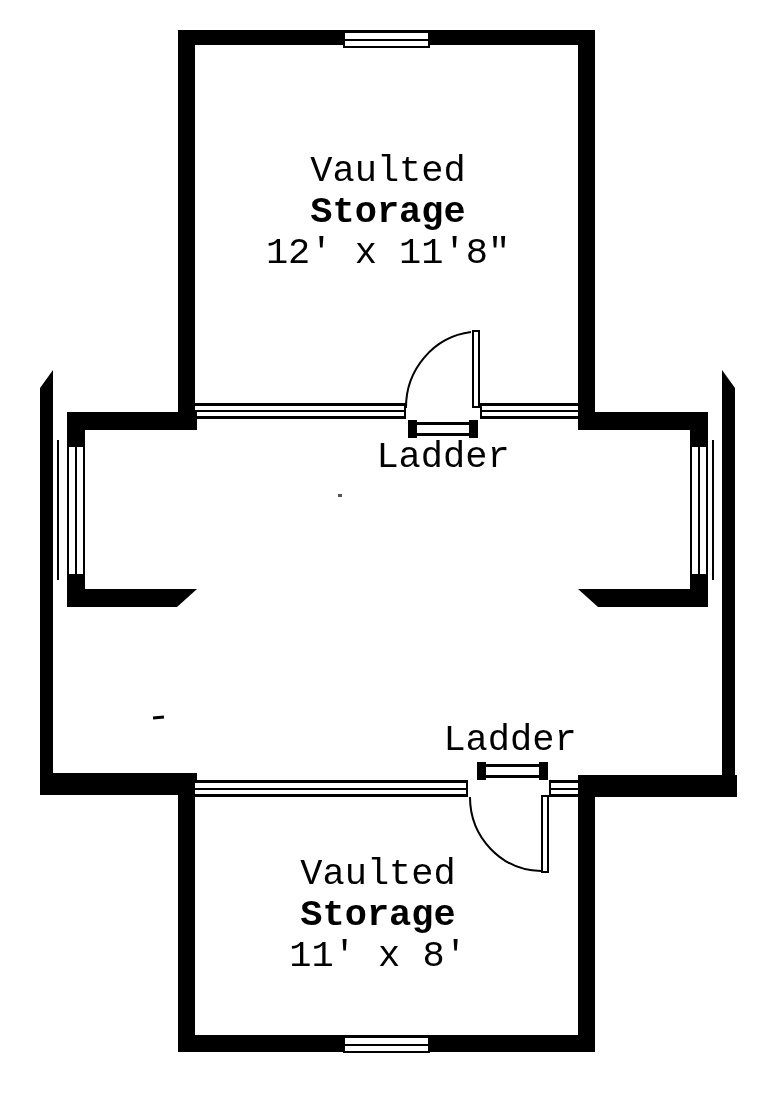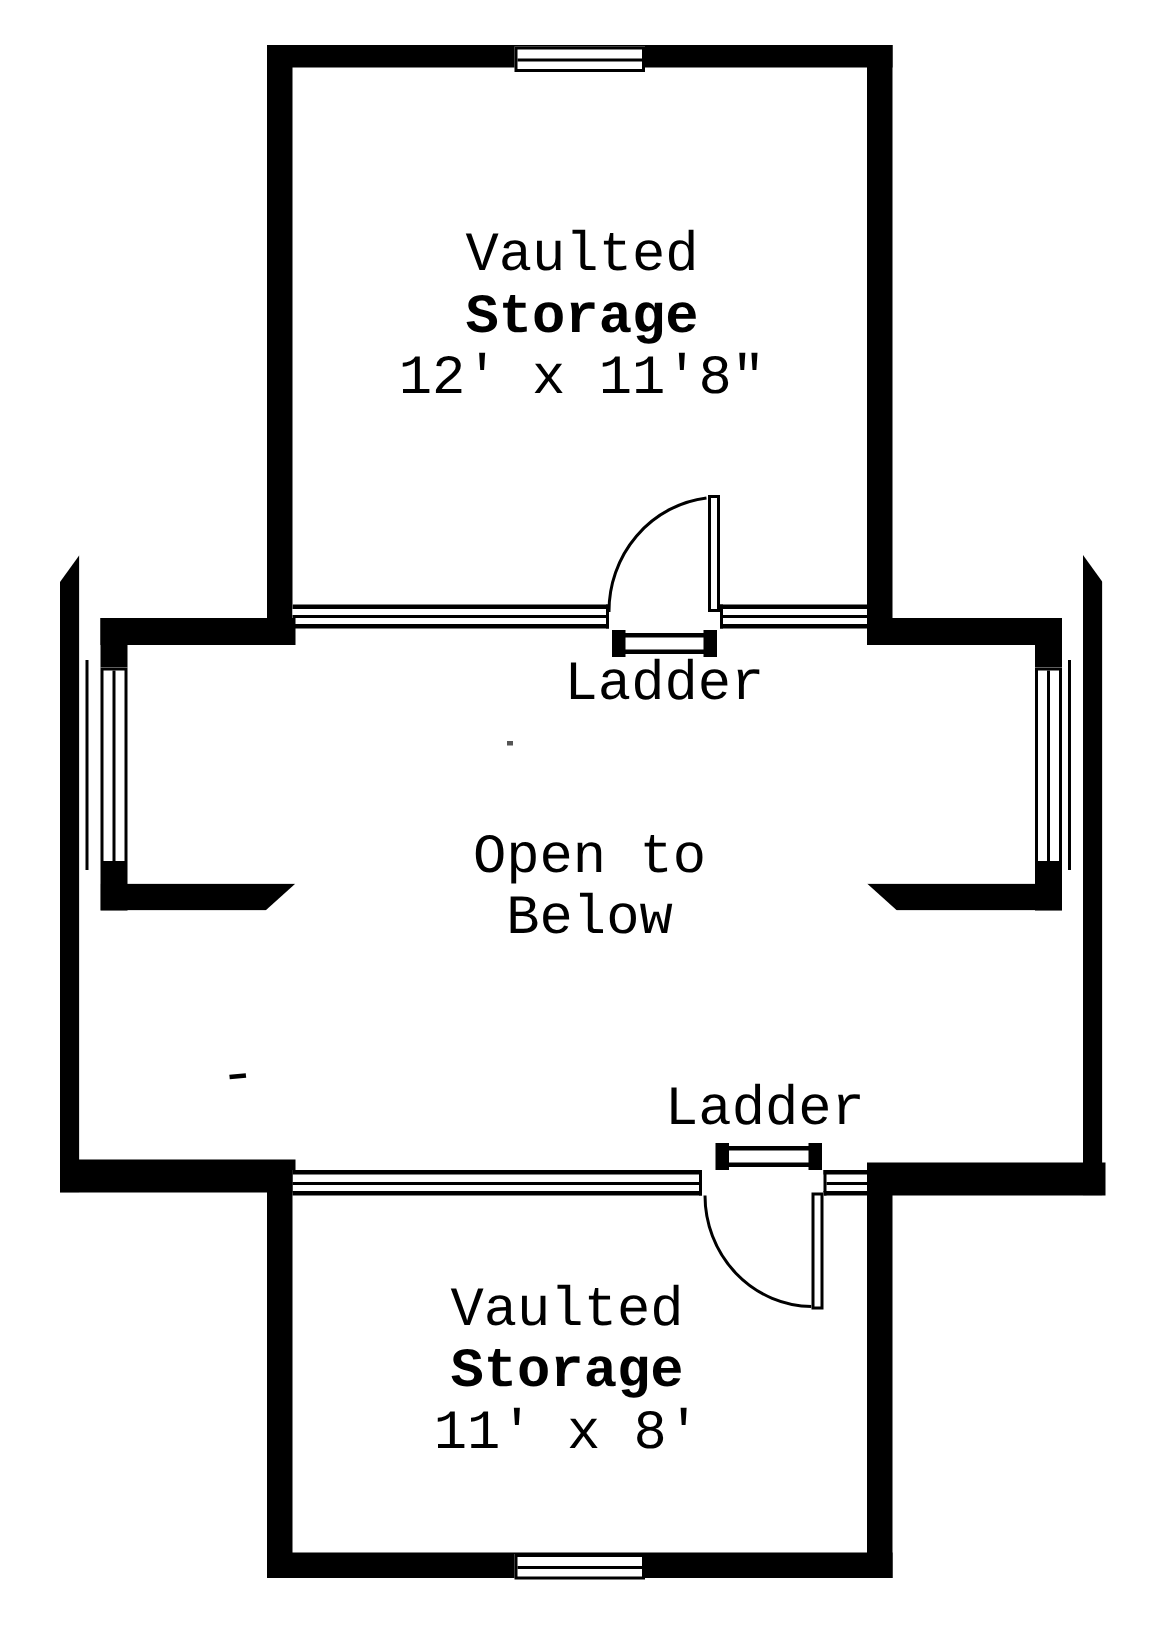--- a/index.html
+++ b/index.html
@@ -108,24 +108,20 @@
   <div class="room-label" style="left:188px;top:151px;width:400px;">
     <div>Vaulted</div>
     <div class="bold">Storage</div>
     <div>12' x 11'8"</div>
   </div>
 
   <div class="room-label" style="left:343px;top:437px;width:200px;">
     <div>Ladder</div>
   </div>
 
-  <div class="room-label" style="left:193px;top:552px;width:400px;">
-    <div>Open to</div>
-    <div>Below</div>
-  </div>
 
   <div class="room-label" style="left:410px;top:720px;width:200px;">
     <div>Ladder</div>
   </div>
 
   <div class="room-label" style="left:178px;top:854px;width:400px;">
     <div>Vaulted</div>
     <div class="bold">Storage</div>
     <div>11' x 8'</div>
   </div>

